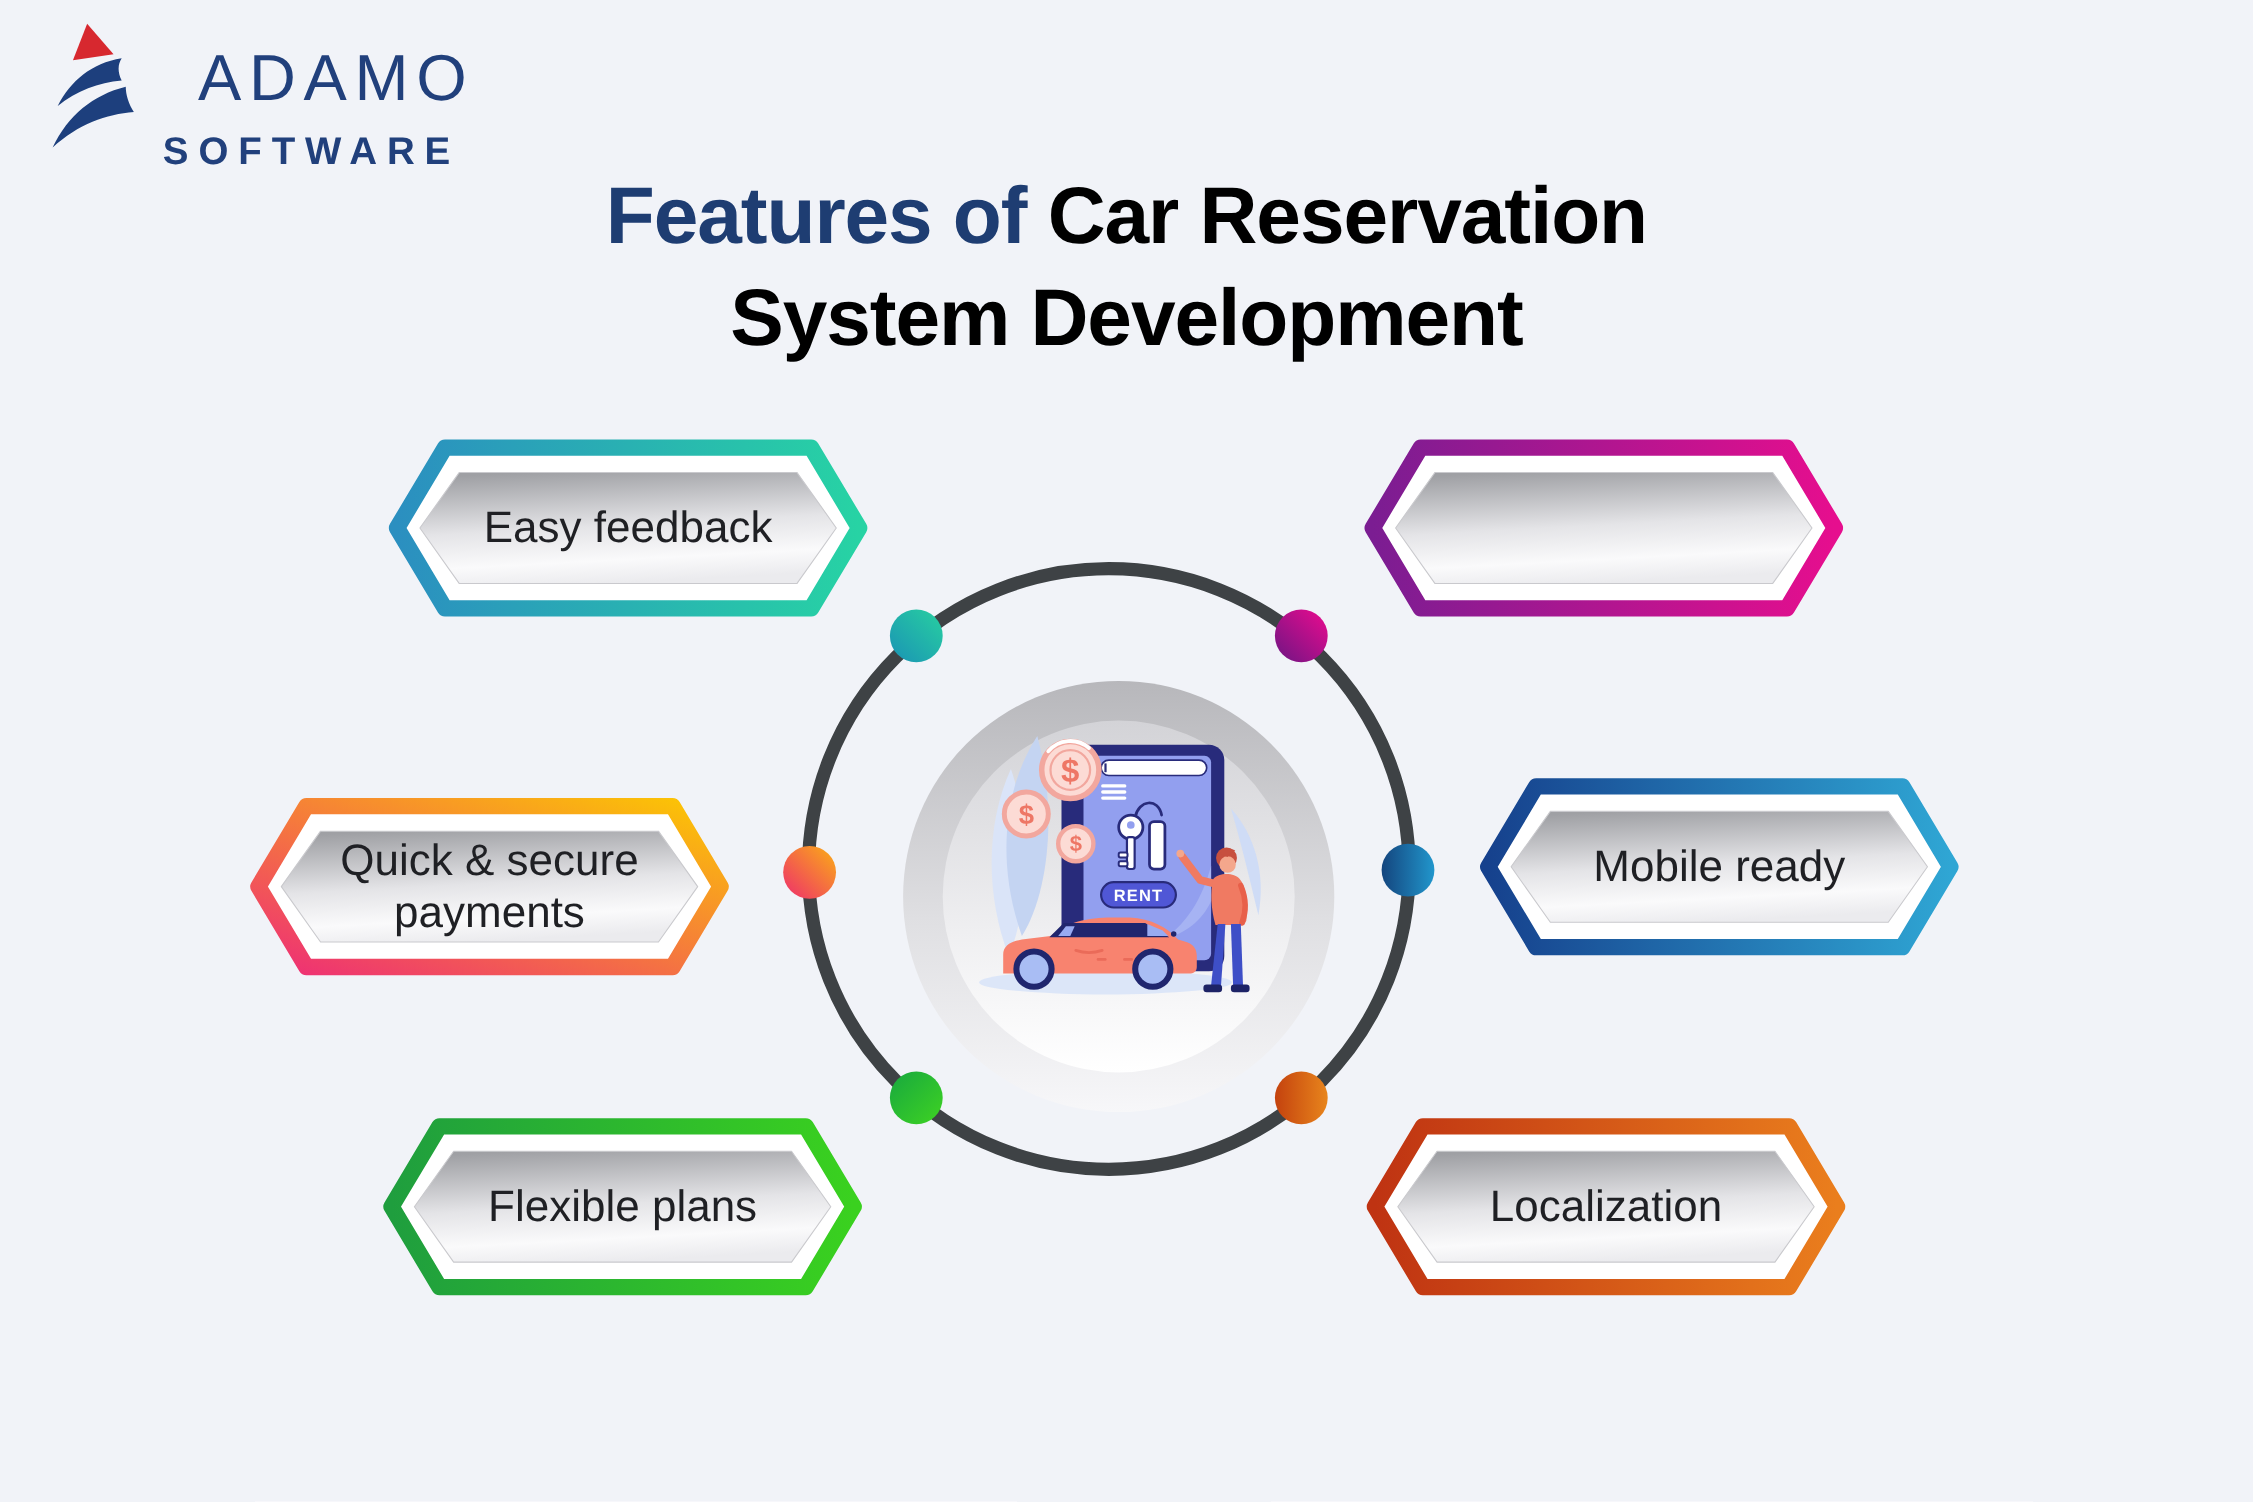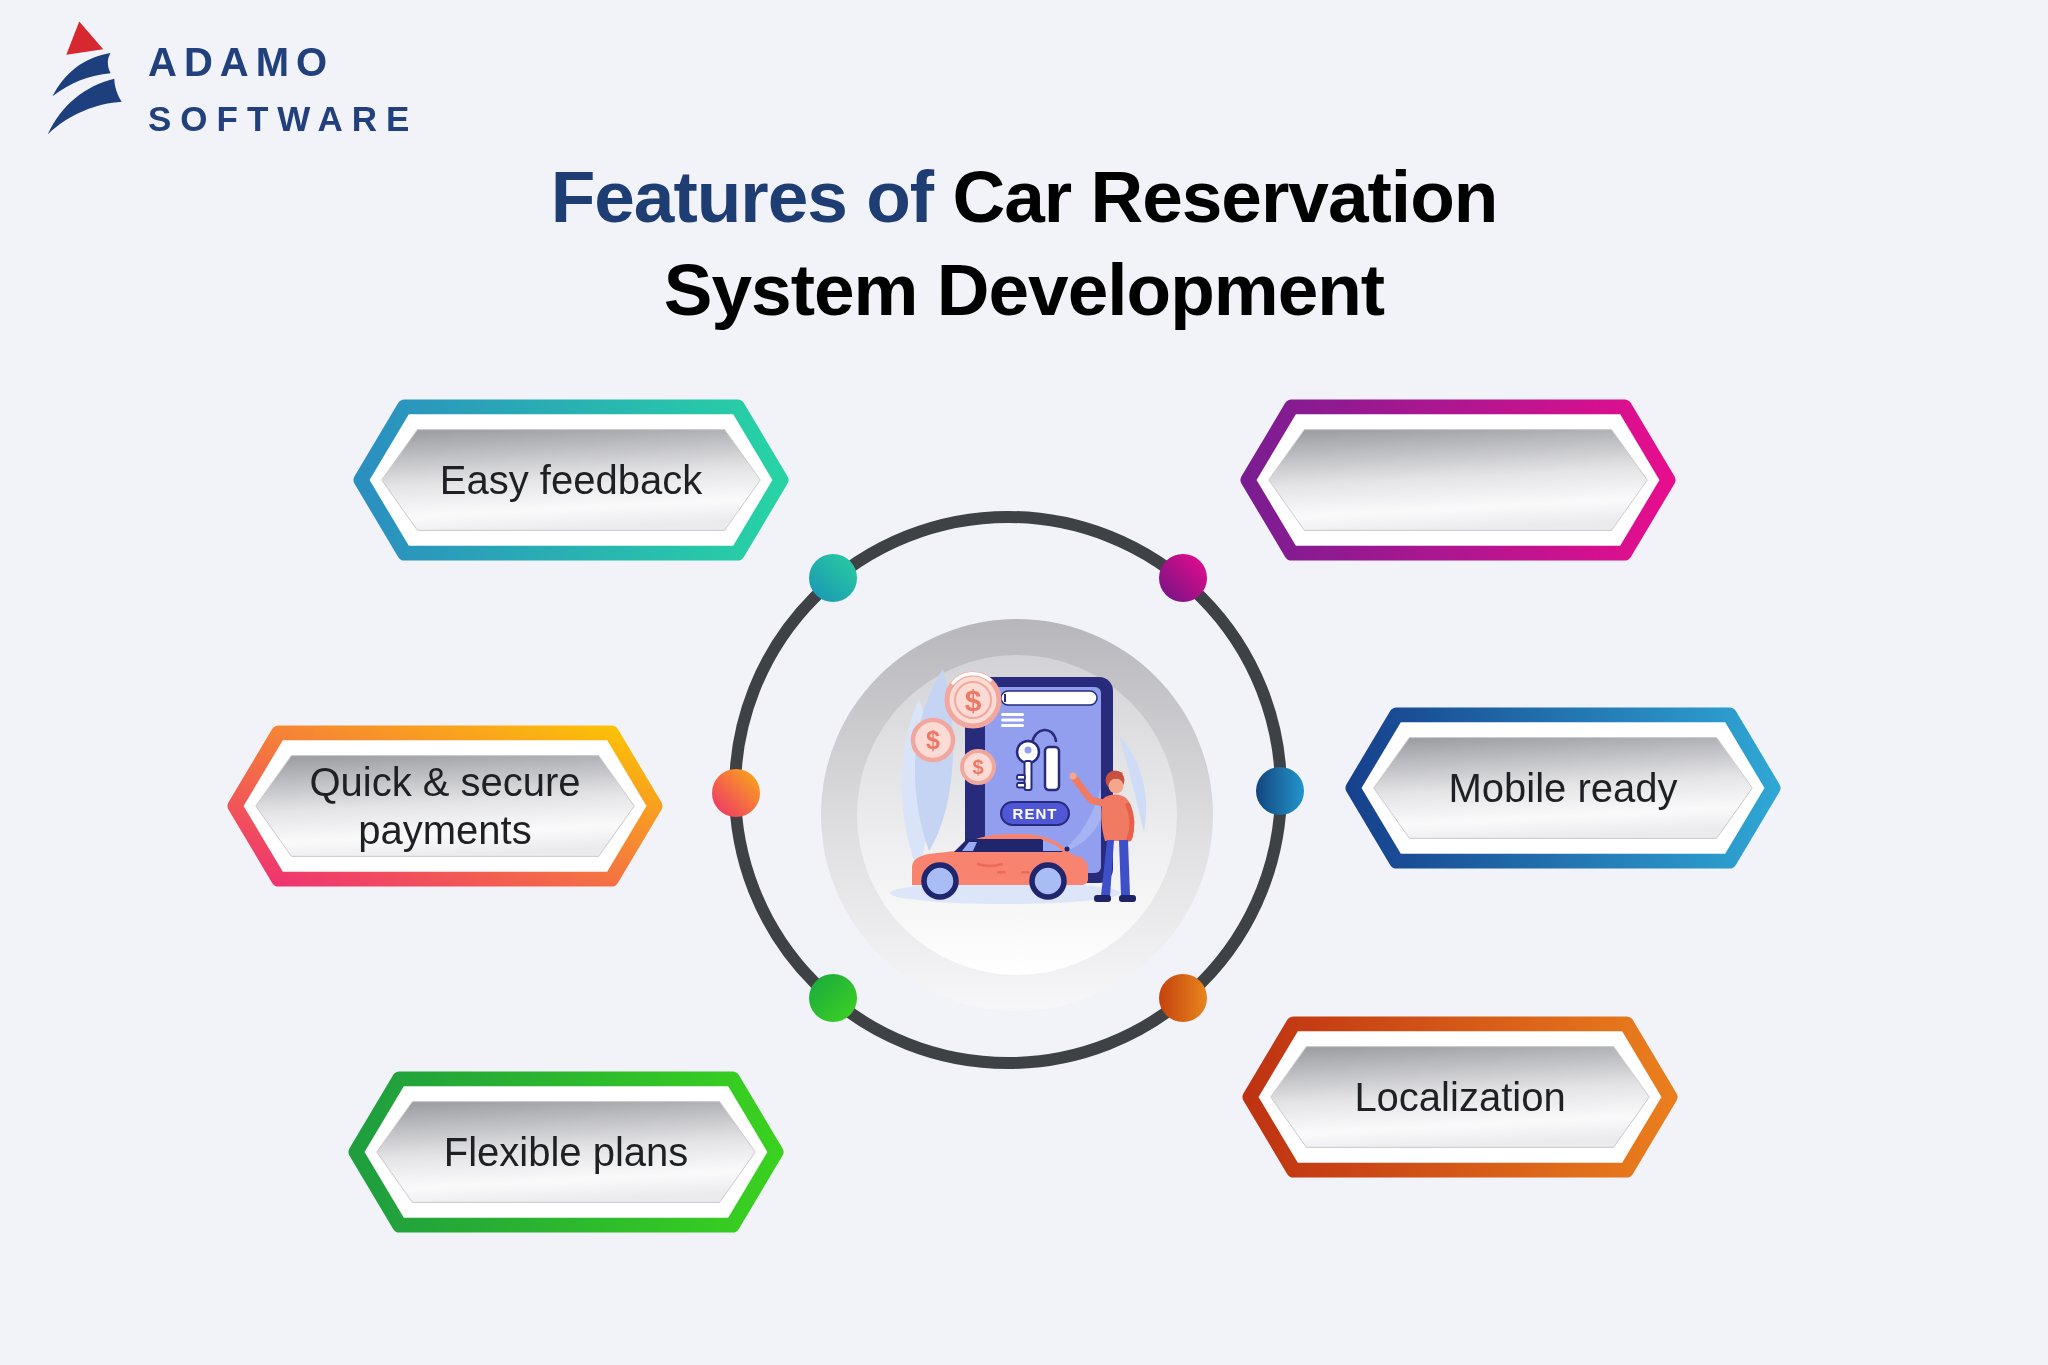--- a/index.html
+++ b/index.html
@@ -5,39 +5,39 @@
   html,body { margin:0; padding:0; }
   .page {
     position:relative; width:2048px; height:1365px; overflow:hidden;
     background:#f1f3f8;
     font-family:"Liberation Sans", sans-serif;
   }
   
   .logo { position:absolute; left:30px; top:16px; display:flex; align-items:flex-start; gap:14px; }
   .logo-mark { width:104px; height:120px; }
   .logo-text { display:flex; flex-direction:column; padding-top:26px; }
-  .brand-line1 { font-size:40px; font-weight:bold; color:#21407c; letter-spacing:7px; line-height:1.0; }
+  .brand-line1 { font-size:59px; font-weight:normal; color:#21407c; letter-spacing:7px; line-height:1.0;margin-left:32px; }
   .brand-line2 { font-size:35px; font-weight:bold; color:#21407c; letter-spacing:9px; line-height:1.15; margin-top:17px; }
   
   .title { position:absolute; left:0; right:0; top:150px; text-align:center;
            font-size:73px; font-weight:bold; line-height:1.28; letter-spacing:-1px; }
   .t-dark { color:#1e3d72; }
   .t-red  { color:#000000; }
   
   .badge { position:absolute; width:436px; height:164px; }
   .hex { position:absolute; inset:0; width:100%; height:100%; }
   .ho { fill:#ffffff; stroke-width:15; stroke-linejoin:round; }
   .hi { fill:url(#hexSilver); stroke:#c9c9cd; stroke-width:1; stroke-linejoin:round; }
   .badge-label { position:absolute; inset:16px 44px; display:flex; align-items:center; justify-content:center;
                  text-align:center; font-size:40px; color:#1f2024; line-height:1.2; white-space:pre-line; }
   .b1 { left:353px;  top:398px;  }
   .b2 { left:1240px; top:398px;  }
   .b3 { left:227px;  top:724px;  }
   .b4 { left:1345px; top:706px;  }
-  .b5 { left:348px;  top:1070px; }
+  .b5 { left:348px;  top:1015px; }
   .b6 { left:1242px; top:1015px; }
   
   .orbit { position:absolute; left:705px; top:487px; width:610px; height:610px; }
   .hidden-defs { position:absolute; width:0; height:0; }
 </style>
 </head>
 <body>
 
 <div class="page">
 

